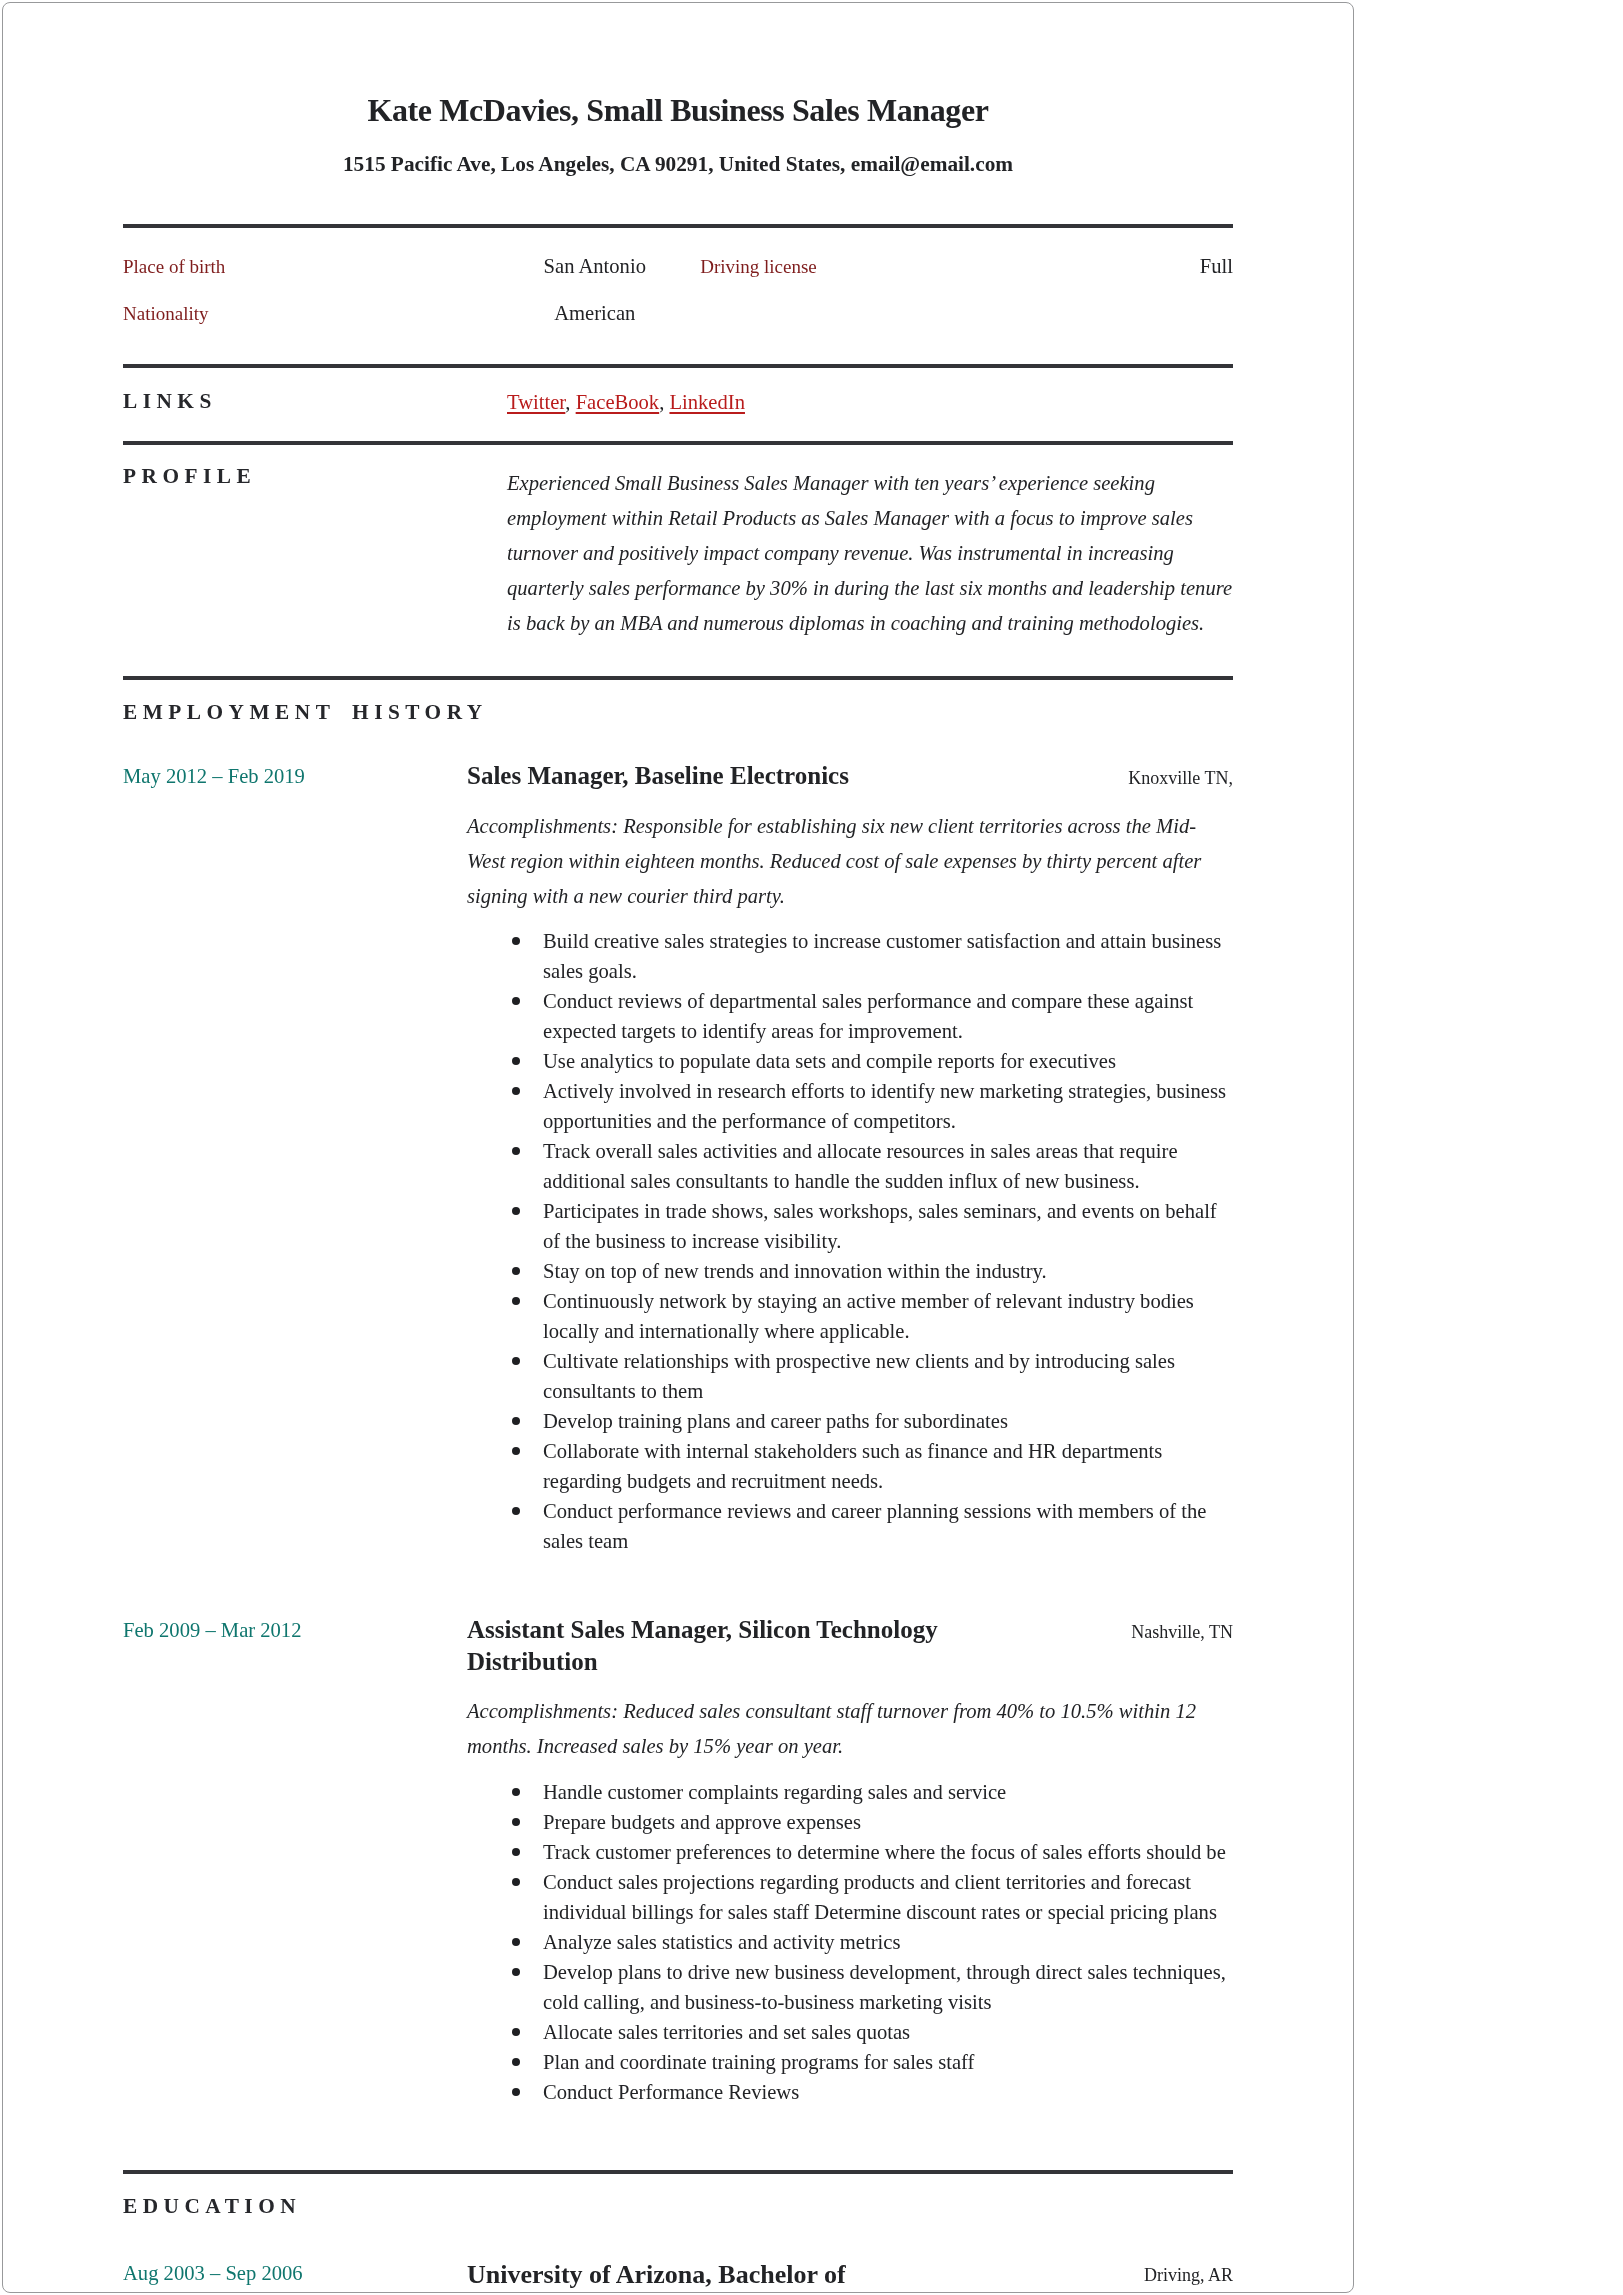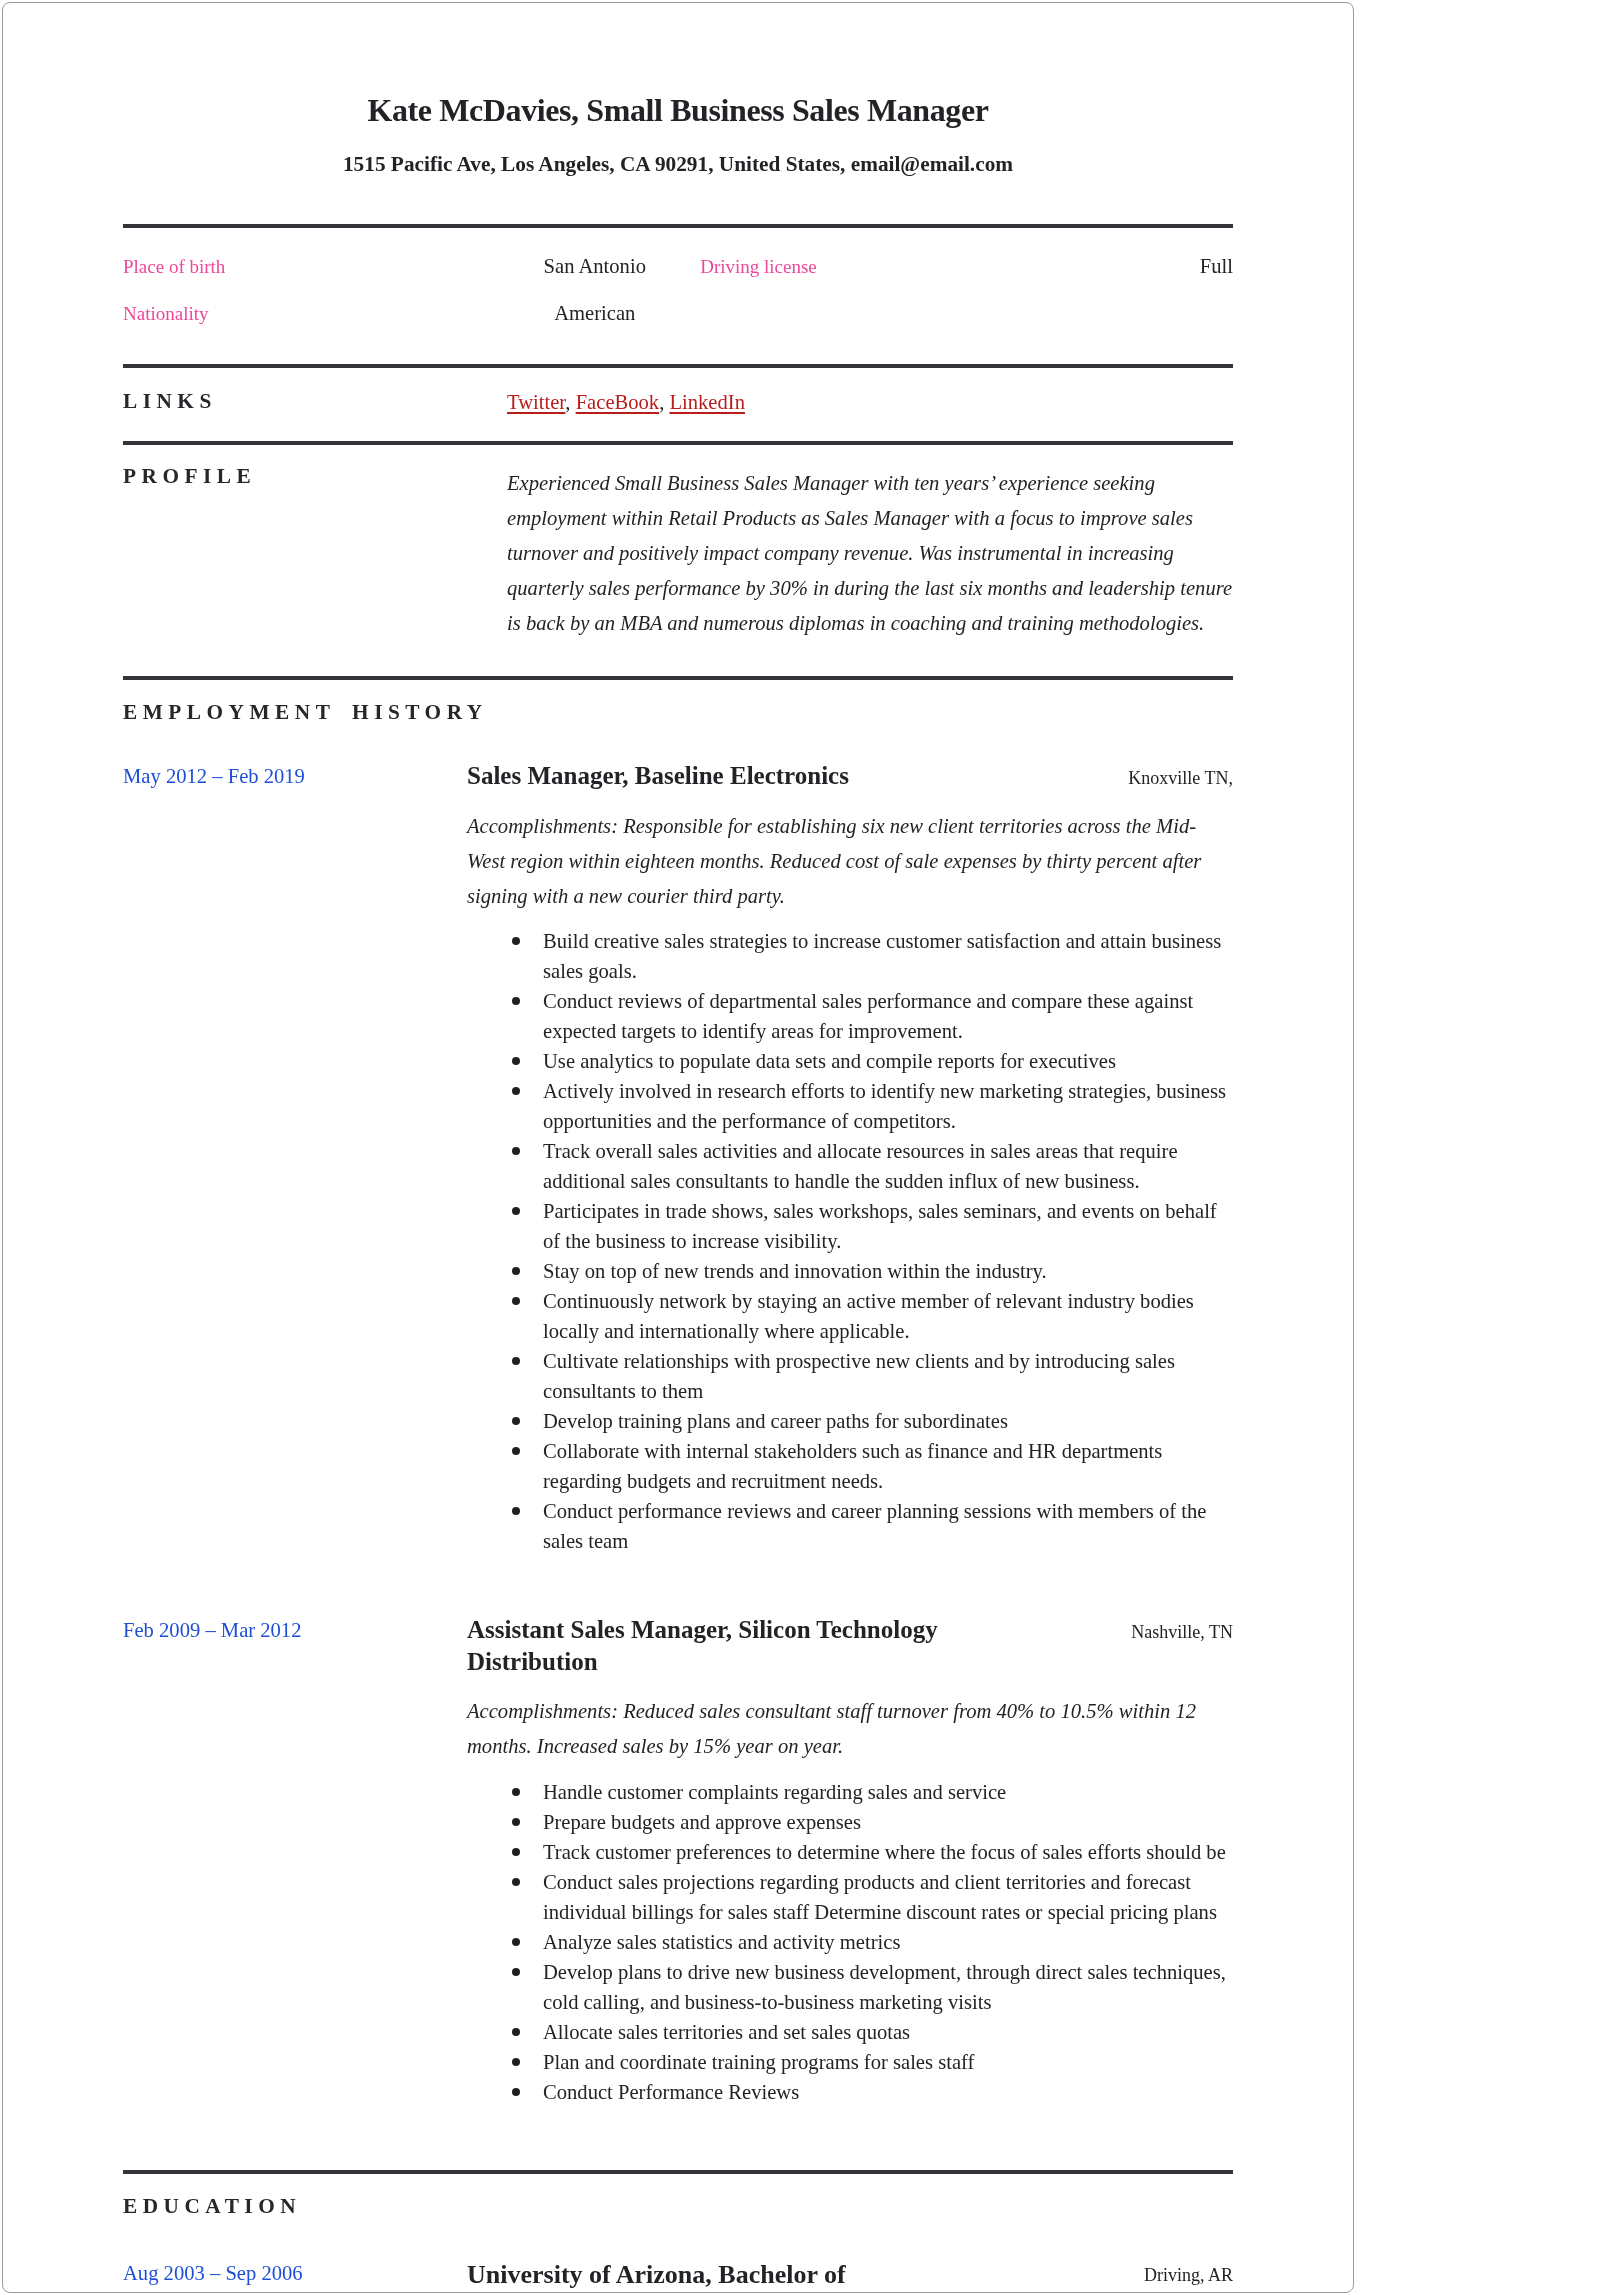--- a/index.html
+++ b/index.html
@@ -25,21 +25,21 @@
   .name { font-size:32px; font-weight:bold; letter-spacing:-0.4px; line-height:1.1; margin:0; }
   .addr { font-size:21.3px; font-weight:bold; margin-top:24px; }
 
   
   .rule { border:0; height:4px; background:#333438; margin:0; }
   .rule.r1 { margin-top:47px; }
 
   
   .details { padding:16px 0 27px; }
   .drow { display:grid; grid-template-columns:33% 19% 25% 23%; align-items:baseline; padding:11px 0 12.6px; }
-  .dlabel { font-size:19px; color:#ec4899; }
+  .dlabel { font-size:19px; color:#7f1d1d; }
   .dvalue { font-size:20.6px; }
   .dvalue.center { text-align:center; }
   .dvalue.right { text-align:right; }
 
   
   .twocol { display:grid; grid-template-columns:344px 1fr; align-items:start;gap:40px; }
   .sec-head {
     font-size:21.3px; font-weight:bold;
     letter-spacing:5.5px; word-spacing:6.3px;
     color:#26272b;
@@ -50,21 +50,21 @@
   .link-sep { text-decoration:none; }
 
   .profile-sec { padding:19px 0 35px; }
   .profile-text { font-style:italic; font-size:20.6px; line-height:35px; padding-top:1.6px; }
 
   
   .emp-sec { padding-top:20.6px; }
   .job { margin-top:35px; }
   .job.second { margin-top:58px; }
   .job-grid { display:grid; grid-template-columns:344px 1fr; align-items:start; }
-  .dates { font-size:20.6px; color:#1d4ed8; padding-top:4.7px; }
+  .dates { font-size:20.6px; color:#0f766e; padding-top:4.7px; }
   .job-head { display:flex; align-items:flex-start; }
   .job-title { font-size:25px; font-weight:bold; line-height:1.25; flex:1 1 auto; padding-right:71px; }
   .job-loc { font-size:18px; white-space:nowrap; text-align:right; min-width:134px; padding-top:8px; }
   .job-summary { font-style:italic; font-size:20.6px; line-height:35px; margin-top:17.4px; }
   .bullets { list-style:none; margin:12.6px 0 0; padding:0 0 0 45px; }
   .bullets li { position:relative; padding-left:31px; font-size:20.6px; line-height:30px; }
   .bullets li::before {
     content:""; position:absolute; left:0; top:11px;
     width:8px; height:8px; border-radius:50%; background:#1e1f22;
   }

